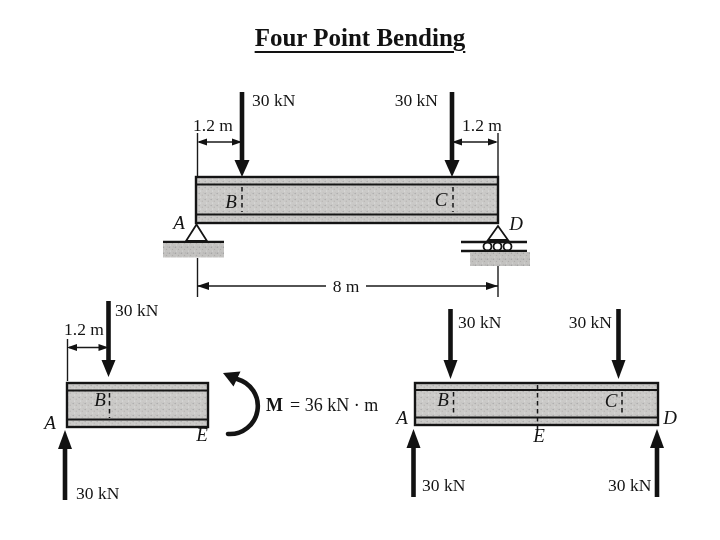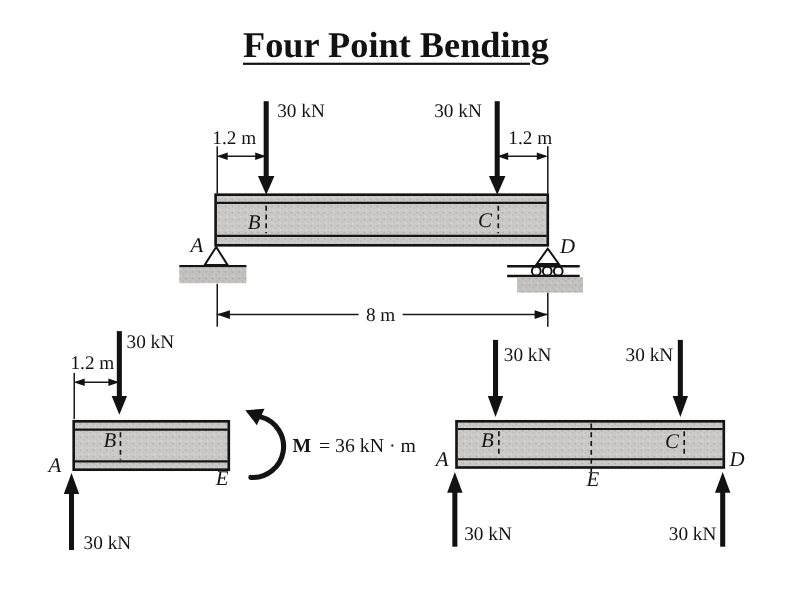--- a/index.html
+++ b/index.html
@@ -1,19 +1,19 @@
 <!DOCTYPE html>
 <html><head>
 <meta charset="utf-8">
 <style>
   html,body{margin:0;padding:0;background:#ffffff;}
   .slide{position:relative;width:720px;height:540px;background:#ffffff;overflow:hidden;
          font-family:"Liberation Serif","DejaVu Serif",serif;}
   .title{position:absolute;top:24px;left:0;width:720px;text-align:center;
-         font-size:33px;font-weight:bold;color:#121212;
+         font-size:25px;font-weight:bold;color:#121212;
          text-decoration:underline;text-decoration-thickness:2px;text-underline-offset:5px;}
   svg{position:absolute;left:0;top:0;}
   svg text{font-family:"Liberation Serif","DejaVu Serif",serif;font-size:17.5px;fill:#141414;}
   text.pt{font-style:italic;font-size:19px;}
   text.mom{font-size:18px;}
   tspan.bold{font-weight:bold;}
   .thin{stroke:#1a1a1a;stroke-width:1.4;fill:none;}
   .mid{stroke:#151515;stroke-width:2;fill:none;}
   .edge{fill:url(#stip);stroke:#141414;stroke-width:2.4;}
   .force{stroke:#121212;stroke-width:4.6;fill:none;}

